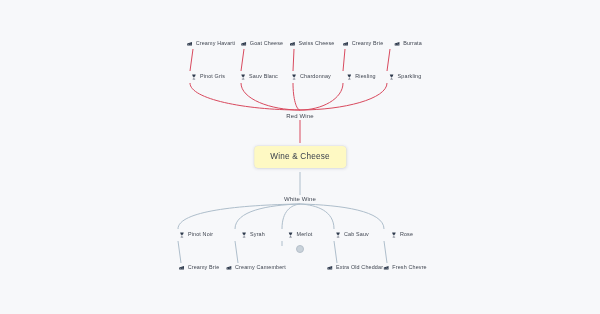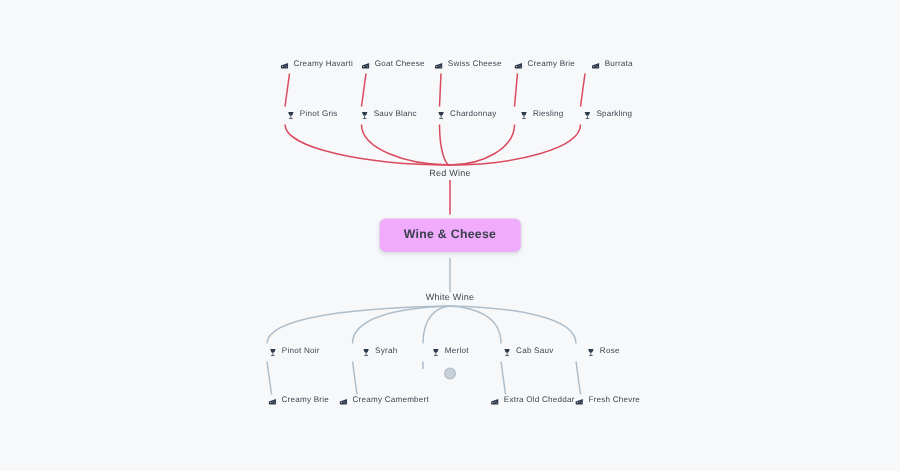--- a/index.html
+++ b/index.html
@@ -45,26 +45,26 @@
     width: 6px;
     height: 6px;
     flex: 0 0 auto;
   }
   .node .ico svg { display: block; }
   .node-label { display: inline-block; }
 
   .root-node {
     position: absolute;
     transform: translate(-50%, -50%);
-    background: #f0abfc;
+    background: #fef9c3;
     border-radius: 4px;
     padding: 7px 16px;
     box-shadow: 0 1px 3px rgba(30,40,60,0.13), 0 0 0 0.5px rgba(40,50,70,0.05);
     font-size: 8.2px;
-    font-weight: bold;
+    font-weight: normal;
     color: #39404c;
     letter-spacing: 0.2px;
     line-height: 1;
     white-space: nowrap;
   }
 
   .branch-node {
     position: absolute;
     transform: translate(-50%, -50%);
     font-size: 6px;

